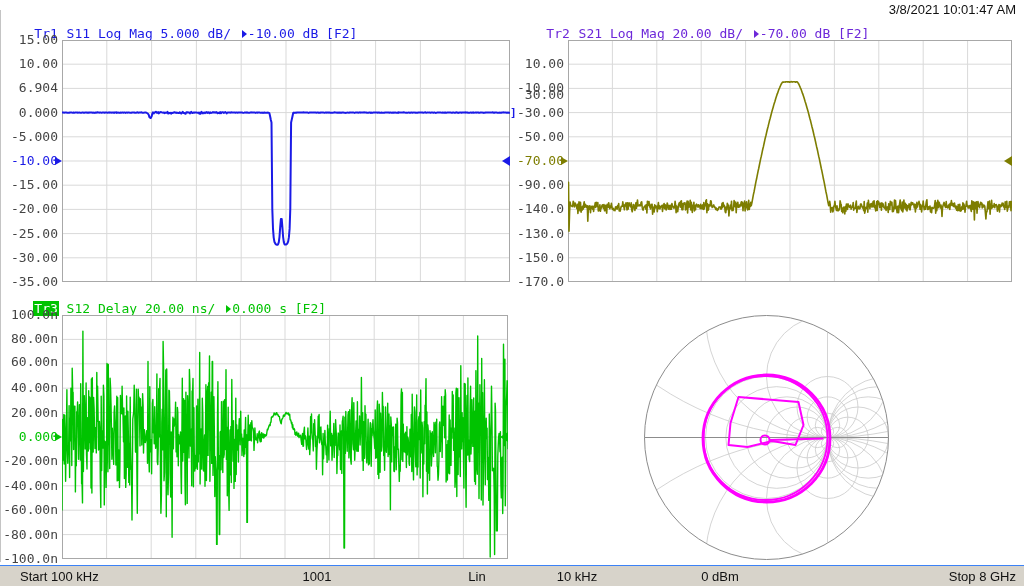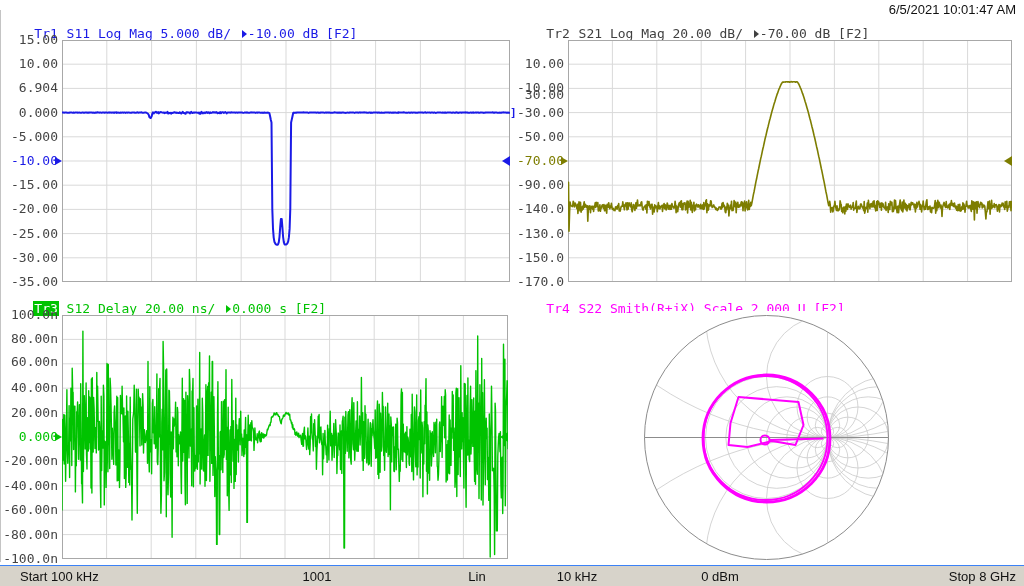--- a/index.html
+++ b/index.html
@@ -30,33 +30,30 @@
              font-family:"Liberation Sans",sans-serif;font-size:13px;color:#111;}
   .sb{position:absolute;top:3px;white-space:pre;}
   .sb.c{transform:translateX(-50%);}
   .sb.r{text-align:center;}
 </style>
 </head>
 <body>
 
 <div class="screen">
   <div class="edge-left"></div>
-  <div class="datetime">6/5/2021 10:01:47 AM</div>
+  <div class="datetime">3/8/2021 10:01:47 AM</div>
 
   <div class="trow" id="t-tr1" style="color: rgb(26, 26, 230);">
     <span class="tname">Tr1</span><span> S11 Log Mag 5.000 dB/ </span><span class="tri"></span><span>-10.00 dB [F2]</span>
   </div>
-  <div class="trow" id="t-tr2" style="color: #404040;">
+  <div class="trow" id="t-tr2" style="color: #6d28d9;">
     <span class="tname">Tr2</span><span> S21 Log Mag 20.00 dB/ </span><span class="tri"></span><span>-70.00 dB [F2]</span>
   </div>
   <div class="trow" id="t-tr3" style="color: rgb(0, 195, 0);">
     <span class="tname active">Tr3</span><span> S12 Delay 20.00 ns/ </span><span class="tri"></span><span>0.000 s [F2]</span>
-  </div>
-  <div class="trow" id="t-tr4" style="color: rgb(255, 0, 255);">
-    <span class="tname">Tr4</span><span> S22 Smith(R+jX) Scale 2.000 U [F2]</span>
   </div>
 
   <svg id="p-tr1" class="plot" width="448" height="242" style="left: 62px; top: 40px;">
       <line x1="44.8" y1="0" x2="44.8" y2="242" stroke="#d9d9d9" stroke-width="1"></line>
       <line x1="0" y1="24.2" x2="448" y2="24.2" stroke="#d9d9d9" stroke-width="1"></line>
       <line x1="89.6" y1="0" x2="89.6" y2="242" stroke="#d9d9d9" stroke-width="1"></line>
       <line x1="0" y1="48.4" x2="448" y2="48.4" stroke="#d9d9d9" stroke-width="1"></line>
       <line x1="134.4" y1="0" x2="134.4" y2="242" stroke="#d9d9d9" stroke-width="1"></line>
       <line x1="0" y1="72.6" x2="448" y2="72.6" stroke="#d9d9d9" stroke-width="1"></line>
       <line x1="179.2" y1="0" x2="179.2" y2="242" stroke="#d9d9d9" stroke-width="1"></line>

